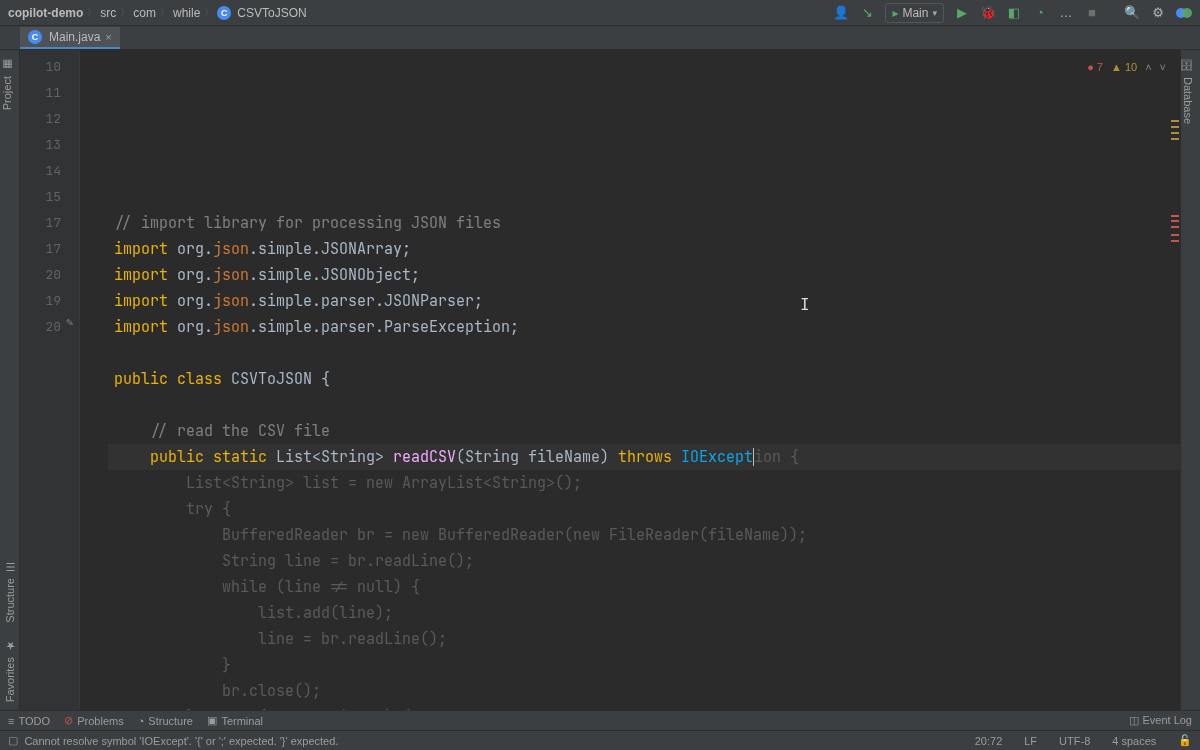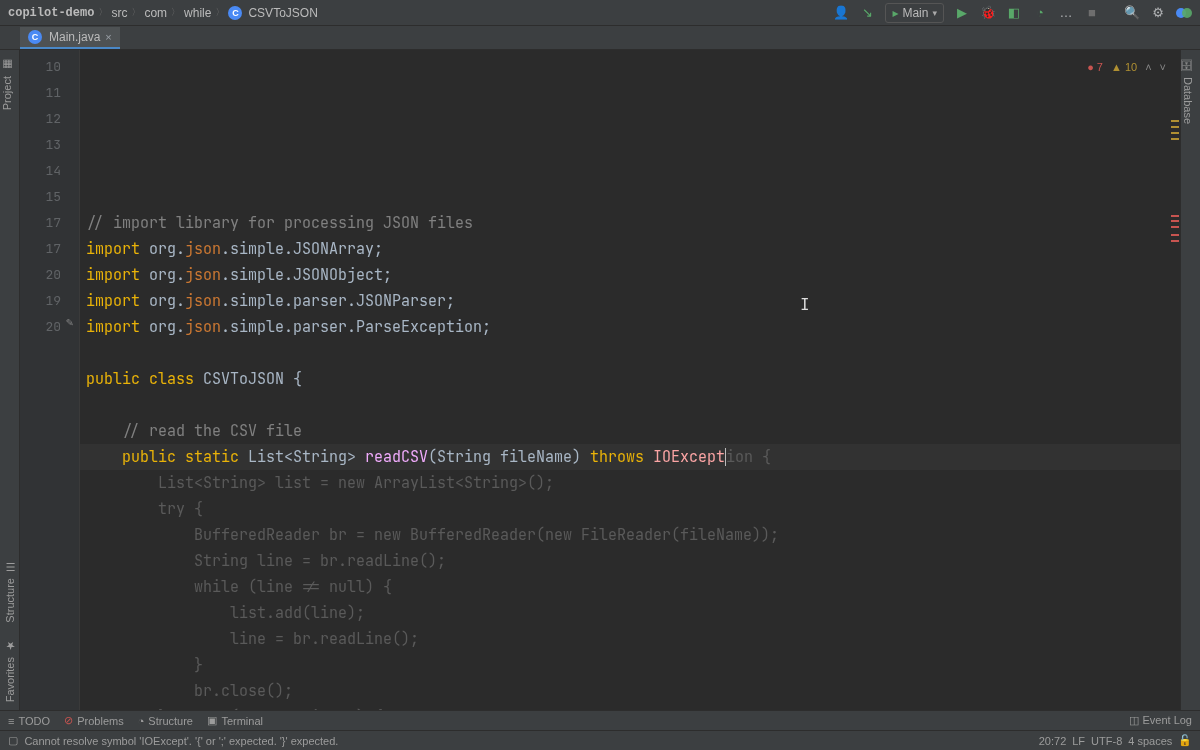--- a/index.html
+++ b/index.html
@@ -3,21 +3,21 @@
 <meta charset="utf-8">
 <style>
 * { margin:0; padding:0; box-sizing:border-box; }
 body { background:#2b2b2b; color:#a9b7c6; font-family:"JetBrains Mono","Menlo","Consolas",monospace; font-size:13px; width:1200px; height:750px; overflow:hidden; position:relative; }
 .row { display:flex; align-items:center; }
 
 
 .navbar { height:26px; background:#3c3f41; display:flex; align-items:center; padding:0 8px; border-bottom:1px solid #2d2d2d; color:#bbbbbb; font-family:sans-serif; font-size:12px; justify-content:space-between; }
 .breadcrumbs { display:flex; align-items:center; gap:4px; }
 .crumb { color:#bbbbbb; }
-.crumb.bold { font-weight:bold;font-family:Liberation Mono, monospace; }
+.crumb.bold { font-weight:bold; }
 .chev { color:#6e6e6e; font-size:9px; }
 .class-icon { display:inline-flex; width:14px; height:14px; border-radius:7px; background:#4a8af4; color:#fff; font-size:9px; font-weight:bold; align-items:center; justify-content:center; margin-right:2px; }
 .nav-tools { display:flex; align-items:center; gap:10px; }
 .nav-icon { width:16px; height:16px; display:flex; align-items:center; justify-content:center; color:#afb1b3; font-size:13px;}
 .run-config { display:flex; align-items:center; gap:4px; border:1px solid #555; border-radius:3px; padding:1px 6px; height:20px; }
 .play { color:#59a869; }
 .bug { color:#59a869; }
 .stop { color:#6e6e6e; }
 
 
@@ -30,48 +30,48 @@
 .strip-label { writing-mode:vertical-rl; transform:rotate(180deg); font-family:sans-serif; font-size:11px; color:#9c9c9c; padding:8px 0; display:flex; align-items:center; gap:5px; cursor:default;}
 
 .right-strip { position:absolute; right:0; top:50px; bottom:40px; width:20px; background:#3c3f41; border-left:1px solid #2d2d2d; }
 .rstrip-label { writing-mode:vertical-rl; font-family:sans-serif; font-size:11px; color:#9c9c9c; padding:8px 0; display:flex; align-items:center; gap:5px;}
 
 
 .editor-wrap { position:absolute; left:20px; right:20px; top:50px; bottom:40px; background:#2b2b2b; display:flex; }
 .gutter { width:60px; background:#313335; color:#606366; text-align:right; padding-top:4px; border-right:1px solid #3a3a3a;}
 .gutter .ln { height:26px; line-height:26px; padding-right:18px; font-size:13px;}
 .code { flex:1; padding-top:4px; position:relative; font-size:15px; line-height:26px; white-space:pre; overflow:hidden;}
-.code .line { height:26px; padding-left:6px; }
+.code .line { height:26px; padding-left:6px;margin-left:28px; }
 .code .current { background:#323232; }
 .code .suggestion { color:#5a5a5a; }
 .kw { color:#eab308; }
 .pkg { color:#cc7832; }
 .cmt { color:#808080; }
 .fn { color:#f0abfc; }
-.err { color:#fca5a5;text-align:right; }
+.err { color:#0ea5e9;text-align:right; }
 
 
 .err-stripe { position:absolute; right:0; top:0; bottom:0; width:10px; }
 .err-mark { position:absolute; right:1px; width:8px; height:2px; background:#c75450; }
 .warn-mark { position:absolute; right:1px; width:8px; height:2px; background:#b09032; }
 
 
 .inspect { position:absolute; top:4px; right:14px; display:flex; align-items:center; gap:8px; font-family:sans-serif; font-size:11px; color:#bbbbbb;}
 .inspect .e { color:#c75450; display:flex; align-items:center; gap:3px;}
 .inspect .w { color:#b09032; display:flex; align-items:center; gap:3px;}
 
 
 .bottombar { position:absolute; left:0; right:0; bottom:20px; height:20px; background:#3c3f41; border-top:1px solid #2d2d2d; display:flex; align-items:center; font-family:sans-serif; font-size:11px; color:#9c9c9c; padding:0 8px; justify-content:space-between;}
 .bottombar .tools { display:flex; gap:14px; align-items:center;}
 .bottombar .tools span { display:flex; align-items:center; gap:4px;}
 .prob-icon { color:#c75450; }
 
 
 .statusbar { position:absolute; left:0; right:0; bottom:0; height:20px; background:#3c3f41; border-top:1px solid #2d2d2d; display:flex; align-items:center; justify-content:space-between; font-family:sans-serif; font-size:11px; color:#9c9c9c; padding:0 8px;}
-.statusbar .right { display:flex; gap:6px; align-items:flex-end;}
+.statusbar .right { display:flex; gap:22px; align-items:flex-end;}
 
 
 .caret { display:inline-block; width:1px; height:18px; background:#bbbbbb; vertical-align:middle; margin-bottom:2px;}
 
 
 .ibeam { position:absolute; color:#dddddd; font-size:16px; }
 
 svg { display:block; }
 </style>
 </head>

